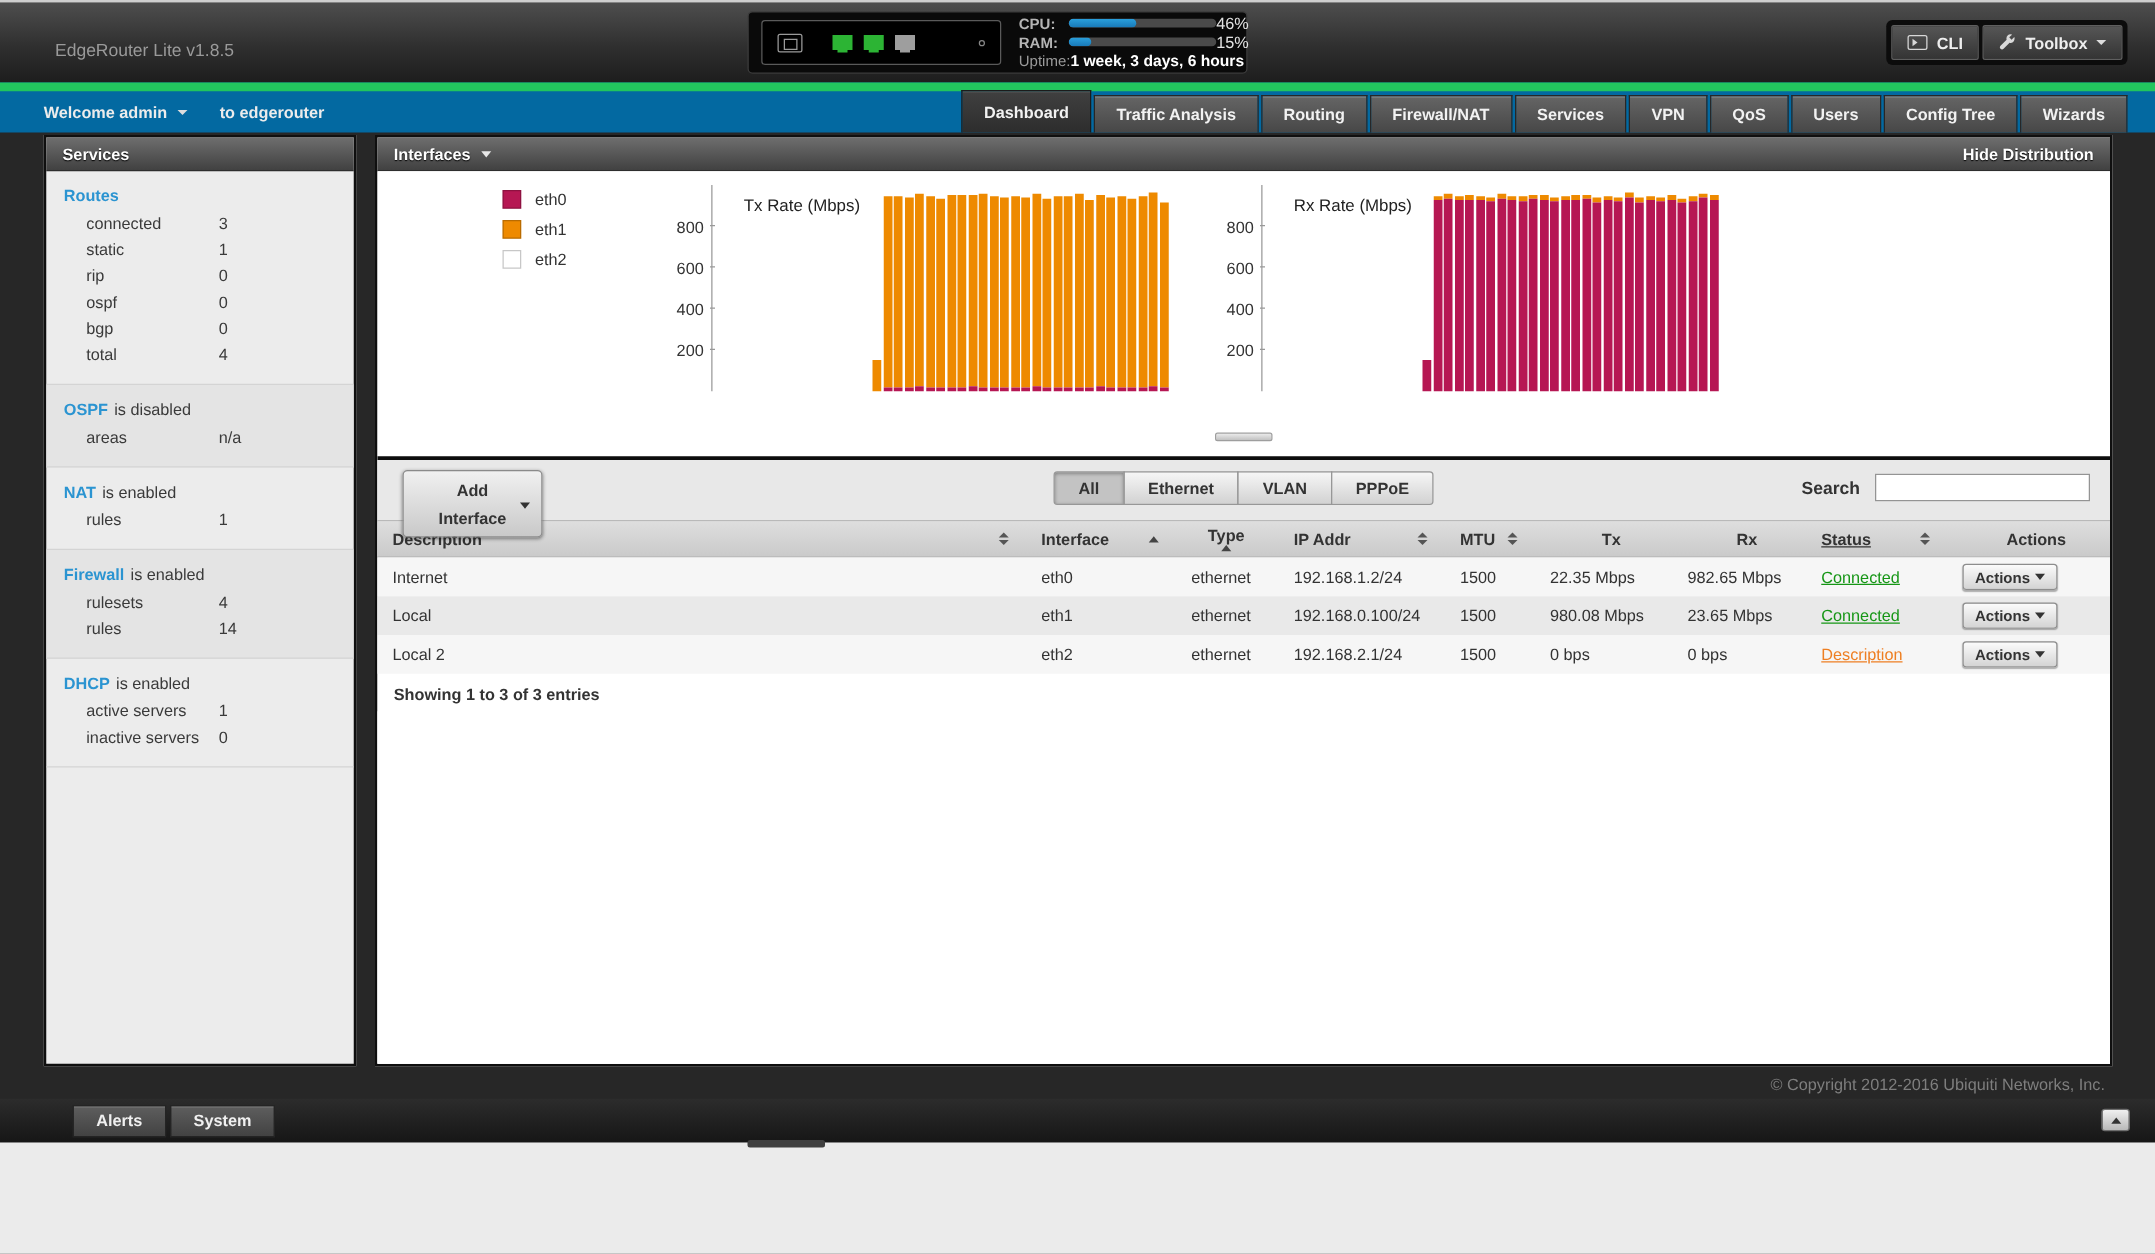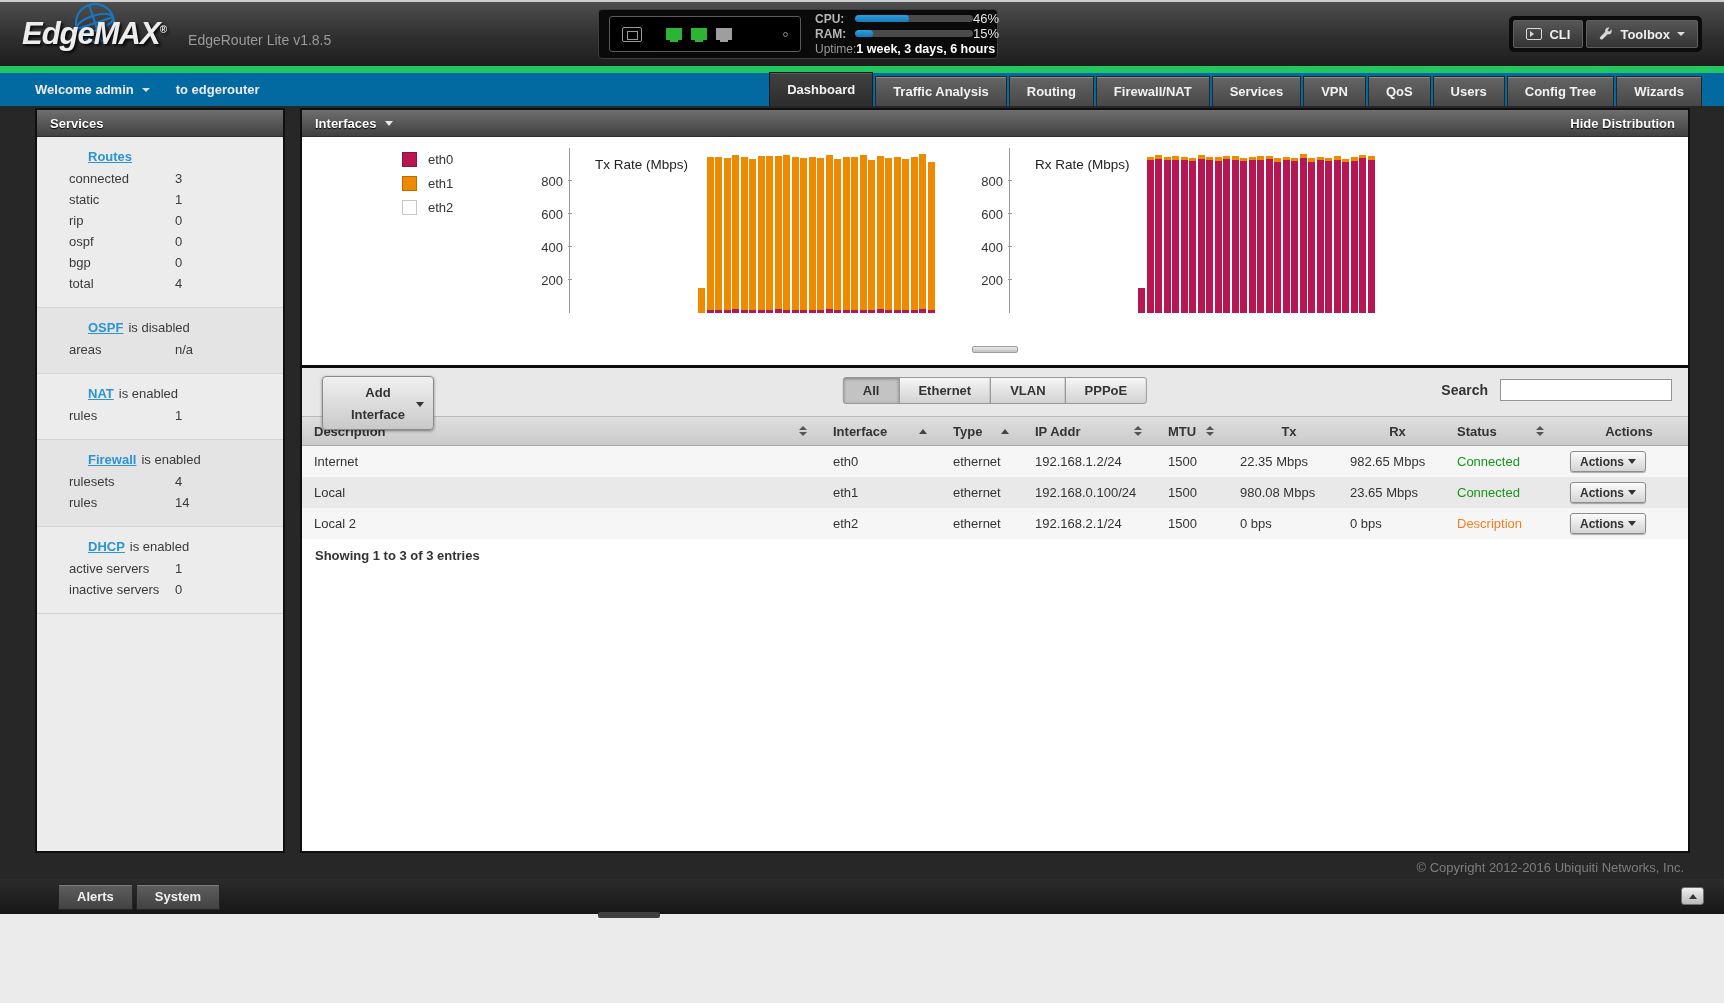--- a/index.html
+++ b/index.html
@@ -51,21 +51,21 @@
   
   .content { display: flex; padding: 2px 34px 0 35px; height: 749px; }
   .panel-header { height: 27px; flex: none; background: linear-gradient(#6e6e6e,#414141); border-bottom: 1px solid #2e2e2e; display: flex; align-items: center; padding: 0 13px; color: #fff; font-weight: bold; font-size: 13px; text-shadow: 0 1px 1px #000; }
   .header-caret { width: 0; height: 0; border-left: 4px solid transparent; border-right: 4px solid transparent; border-top: 5px solid #e8e8e8; margin-left: 9px; }
 
   .sidebar { width: 250px; margin-right: 15px; background: #ececec; border: 2px solid #0f0f0f; height: 745px; flex: none; display: flex; flex-direction: column; }
   .sb-body { flex: 1; overflow: hidden; }
   .sb-section { padding: 10px 0 13px; border-bottom: 1px solid #d4d4d4; }
   .sb-section.alt { background: #e4e4e4; }
   .sb-title { padding: 2px 14px 4px; font-size: 13px; color: #3a3a3a; }
-  .sb-link { color: #2b94d1; font-weight: bold; text-decoration: underline; cursor: pointer; margin-left: 37px; }
+  .sb-link { color: #2b94d1; font-weight: bold; cursor: pointer; }
   .sb-suffix { margin-left: 5px; }
   .srow { display: flex; padding: 0 14px 0 32px; line-height: 21px; font-size: 13px; color: #3a3a3a; }
   .srow-label { width: 106px; flex: none; }
 
   .main-panel { flex: 1; border: 2px solid #0f0f0f; height: 745px; display: flex; flex-direction: column; background: #fff; }
   .hide-dist { margin-left: auto; cursor: pointer; }
 
   
   .chart-area { height: 228px; position: relative; background: #fff; flex: none; }
   .legend { position: absolute; left: 100px; top: 15px; }
@@ -97,22 +97,22 @@
   .search { position: absolute; right: 16px; top: 11px; display: flex; align-items: center; gap: 12px; }
   .search-label { font-weight: bold; font-size: 14px; color: #333; }
   .search-input { width: 172px; height: 22px; border: 1px solid #949494; background: #fff; font-size: 13px; padding: 0 5px; }
 
   .thead { height: 30px; background: linear-gradient(#dedede,#cacaca); border-top: 1px solid #b9b9b9; border-bottom: 1px solid #ababab; display: flex; align-items: center; font-weight: bold; font-size: 13px; color: #333; flex: none; text-align: center; }
   .trow { height: 31px; display: flex; align-items: center; font-size: 13px; color: #333; flex: none; }
   .trow.odd { background: #f6f6f6; }
   .trow.even { background: #e9e9e9; }
   .tc { padding-left: 12px; flex: none; }
   .c-desc { flex: 1; display: flex; justify-content: space-between; align-items: center; padding-right: 16px; }
-  .c-if { width: 120px; } .c-type { width: 82px; } .c-ip { width: 133px; } .c-mtu { width: 72px; }
-  .c-tx { width: 110px; } .c-rx { width: 107px; } .c-status { width: 113px; } .c-act { width: 130px; }
+  .c-if { width: 120px; } .c-type { width: 82px; flex-direction: column; } .c-ip { width: 133px; } .c-mtu { width: 72px; }
+  .c-tx { width: 110px; } .c-rx { width: 107px; } .c-status { width: 113px; text-decoration: underline; } .c-act { width: 130px; }
   .sortable { display: flex; justify-content: space-between; align-items: center; padding-right: 14px; cursor: pointer; }
   .sort-both { display: inline-flex; flex-direction: column; gap: 2px; }
   .sort-both::before { content: ""; border-left: 4px solid transparent; border-right: 4px solid transparent; border-bottom: 4px solid #555; }
   .sort-both::after  { content: ""; border-left: 4px solid transparent; border-right: 4px solid transparent; border-top: 4px solid #555; }
   .sort-asc { width: 0; height: 0; border-left: 4px solid transparent; border-right: 4px solid transparent; border-bottom: 5px solid #444; }
   .actions-btn { height: 21px; padding: 0 9px; background: linear-gradient(#fbfbfb,#d4d4d4); border: 1px solid #8d8d8d; border-radius: 3px; font-weight: bold; font-size: 12px; color: #333; display: inline-flex; align-items: center; gap: 4px; box-shadow: 0 1px 1px rgba(0,0,0,.3); cursor: pointer; }
   .actions-caret { width: 0; height: 0; border-left: 4px solid transparent; border-right: 4px solid transparent; border-top: 5px solid #333; }
   .showing { padding: 9px 0 0 13px; font-weight: bold; font-size: 13px; color: #333; height: 30px; flex: none; }
   .tfiller { flex: 1; background: #fff; }
 
@@ -125,30 +125,20 @@
   .footer-strip { height: 91px; background: #ebebeb; position: relative; }
   .strip-handle { position: absolute; left: 598px; top: -2px; width: 62px; height: 6px; background: #3f3f3f; border-radius: 2px; cursor: pointer; }
 </style>
 </head>
 <body>
 
 <div class="app">
 
   <div class="topbar">
     <div class="brand-block">
-      <div class="logo">
-        <svg class="globe-svg" width="66" height="52" viewBox="0 0 66 52">
-          <g fill="none" stroke="#1878c8" stroke-width="2.2" transform="rotate(-18 33 24)">
-            <circle cx="33" cy="24" r="19"></circle>
-            <ellipse cx="33" cy="24" rx="19" ry="7.5"></ellipse>
-            <path d="M33 5v38M14.5 24h37"></path>
-          </g>
-        </svg>
-        <span class="logo-text"><span>EdgeMAX</span><span class="logo-tm">®</span></span>
-      </div>
       <div class="product">EdgeRouter Lite v1.8.5</div>
     </div>
 
     <div class="stats-box">
       <div class="device">
         <div class="console-port"></div>
         <div class="port green"></div>
         <div class="port green"></div>
         <div class="port gray"></div>
         <div class="reset-dot"></div>

